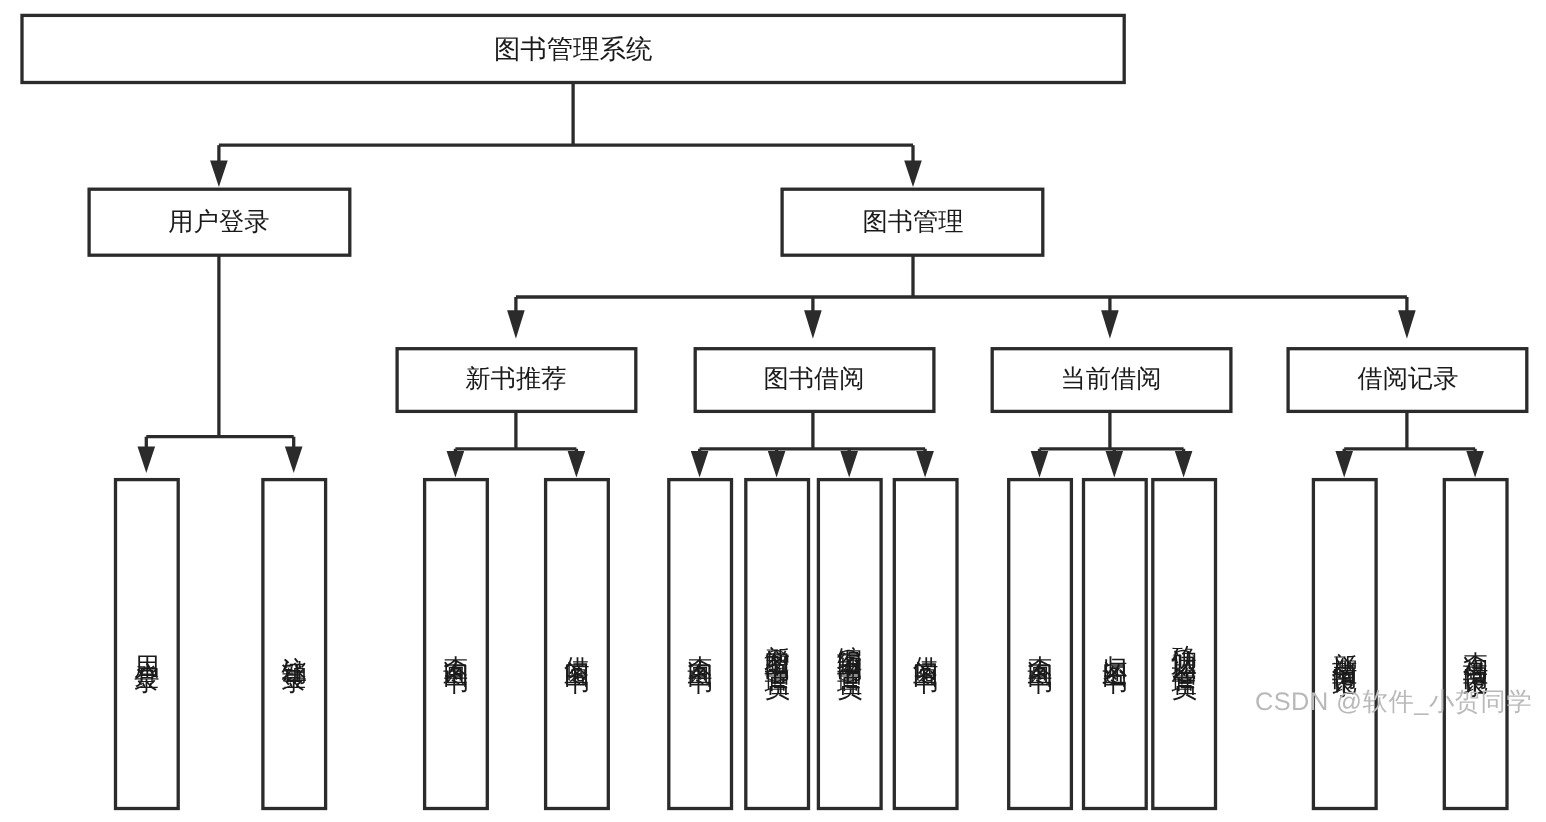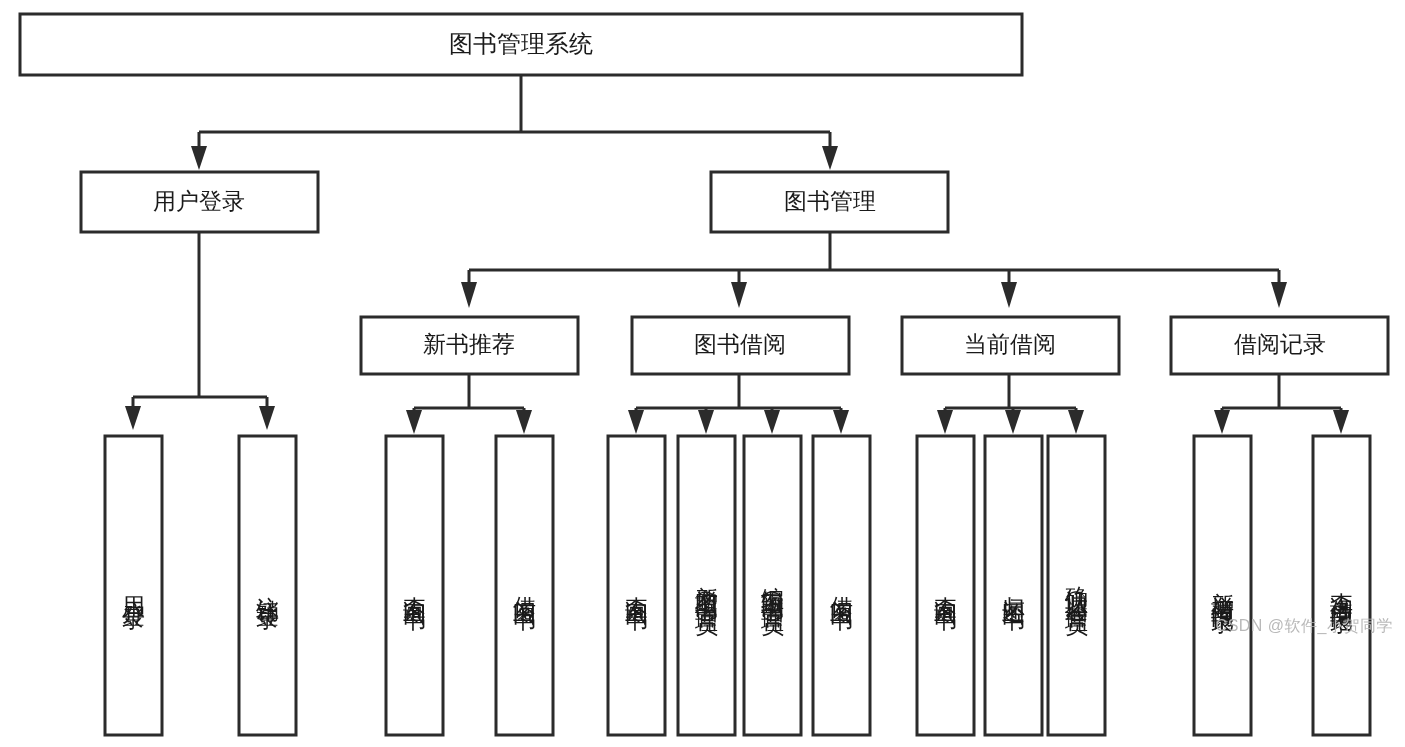--- a/index.html
+++ b/index.html
@@ -64,23 +64,23 @@
     letter-spacing: 4px;
     font-size: 23px;
     line-height: 1;
     color: #1a1a1a;
     white-space: nowrap;
     font-family: "Liberation Sans", "DejaVu Sans", sans-serif;
   }
   #watermark {
     position: absolute;
     right: 12px;
-    bottom: 21px;
+    bottom: 5px;
     color: #b9b9b9;
-    font-size: 16px;
+    font-size: 23px;
     font-family: "Liberation Sans", "DejaVu Sans", sans-serif;
     letter-spacing: 0.5px;
     white-space: nowrap;
   }
 </style>
 </head>
 <body>
 
 <div id="diagram-root">
 

